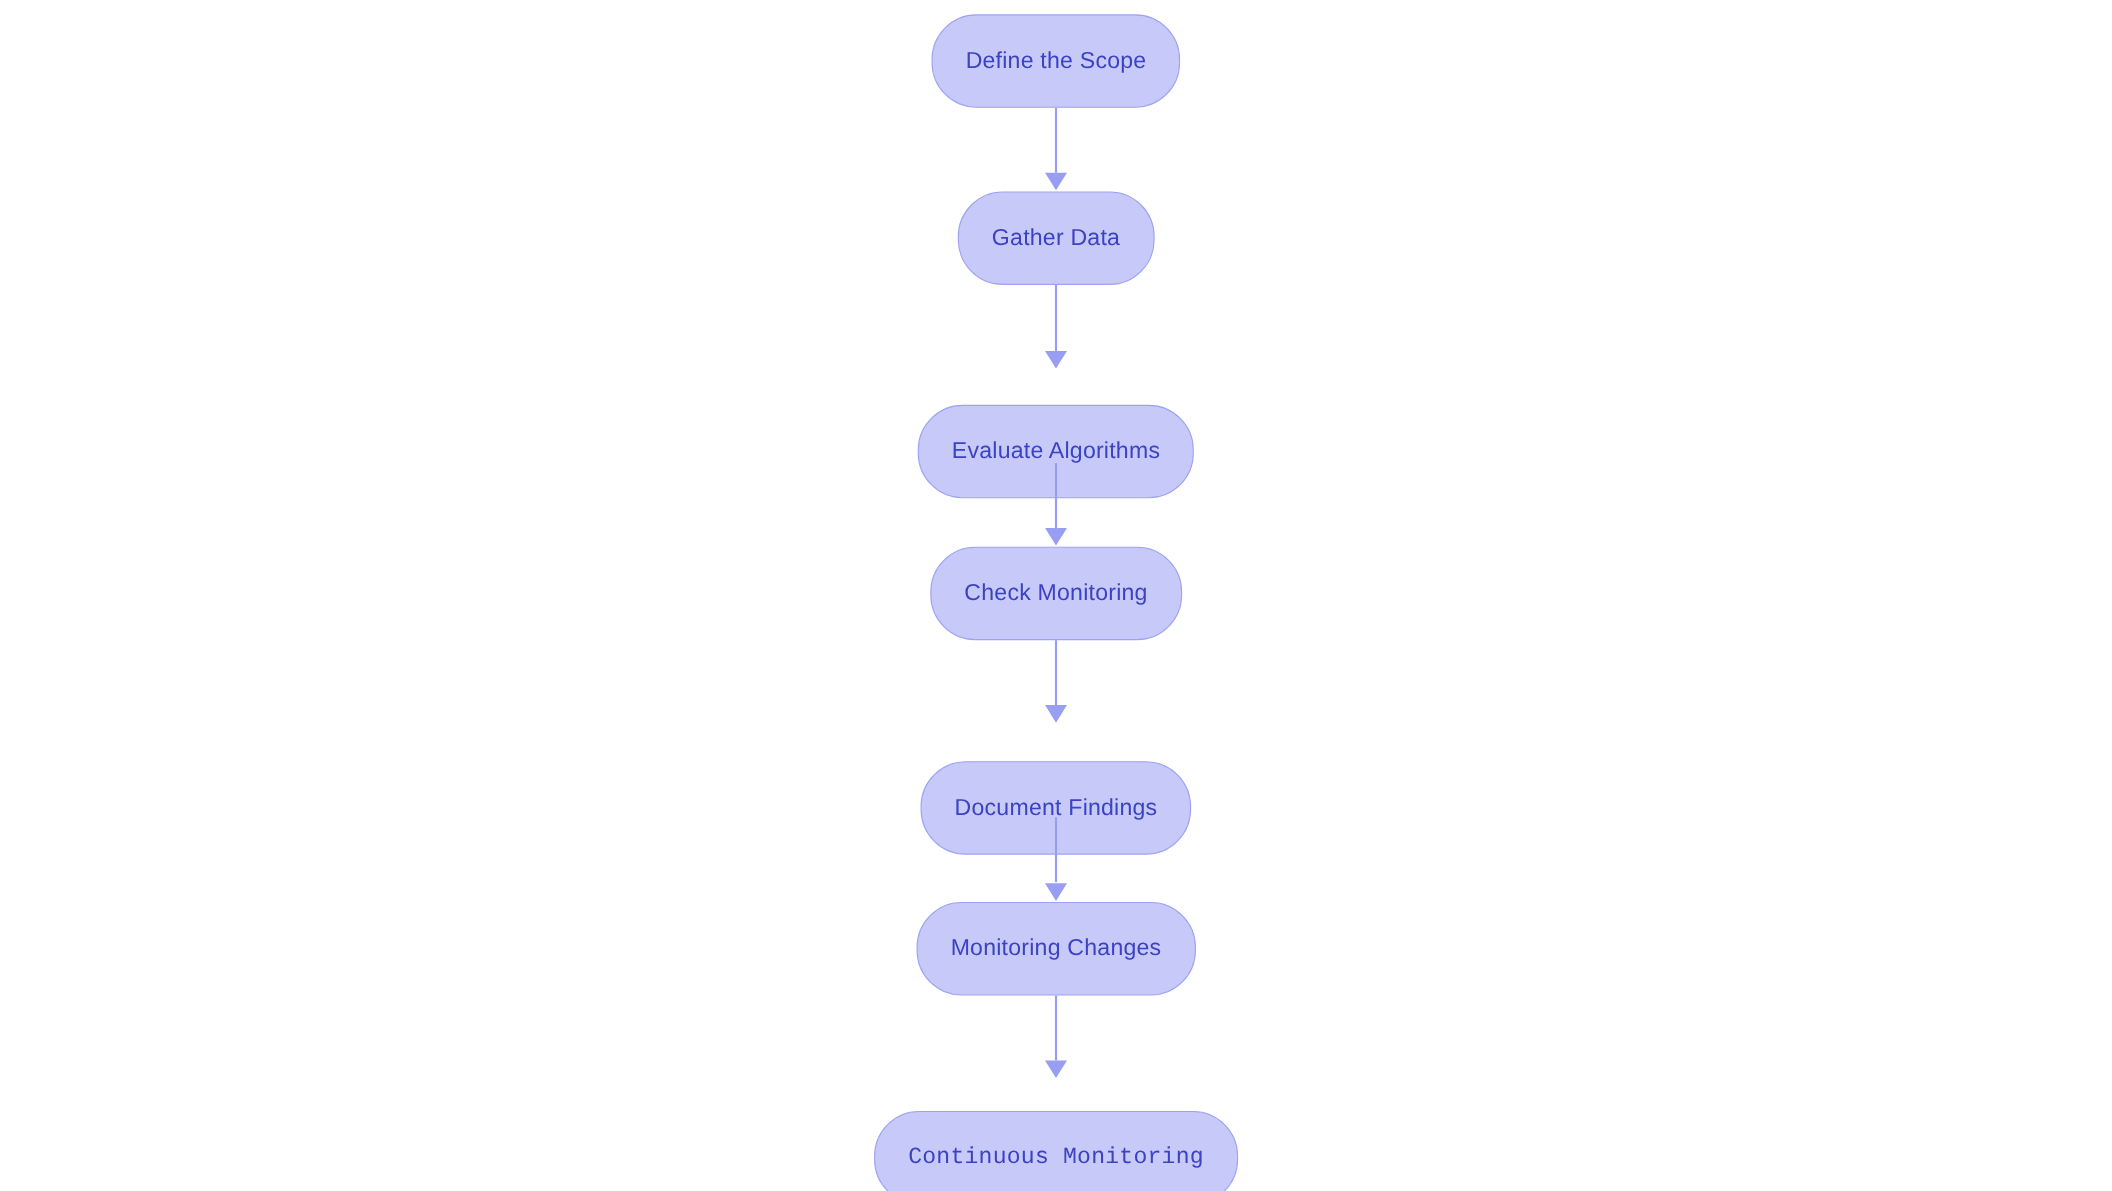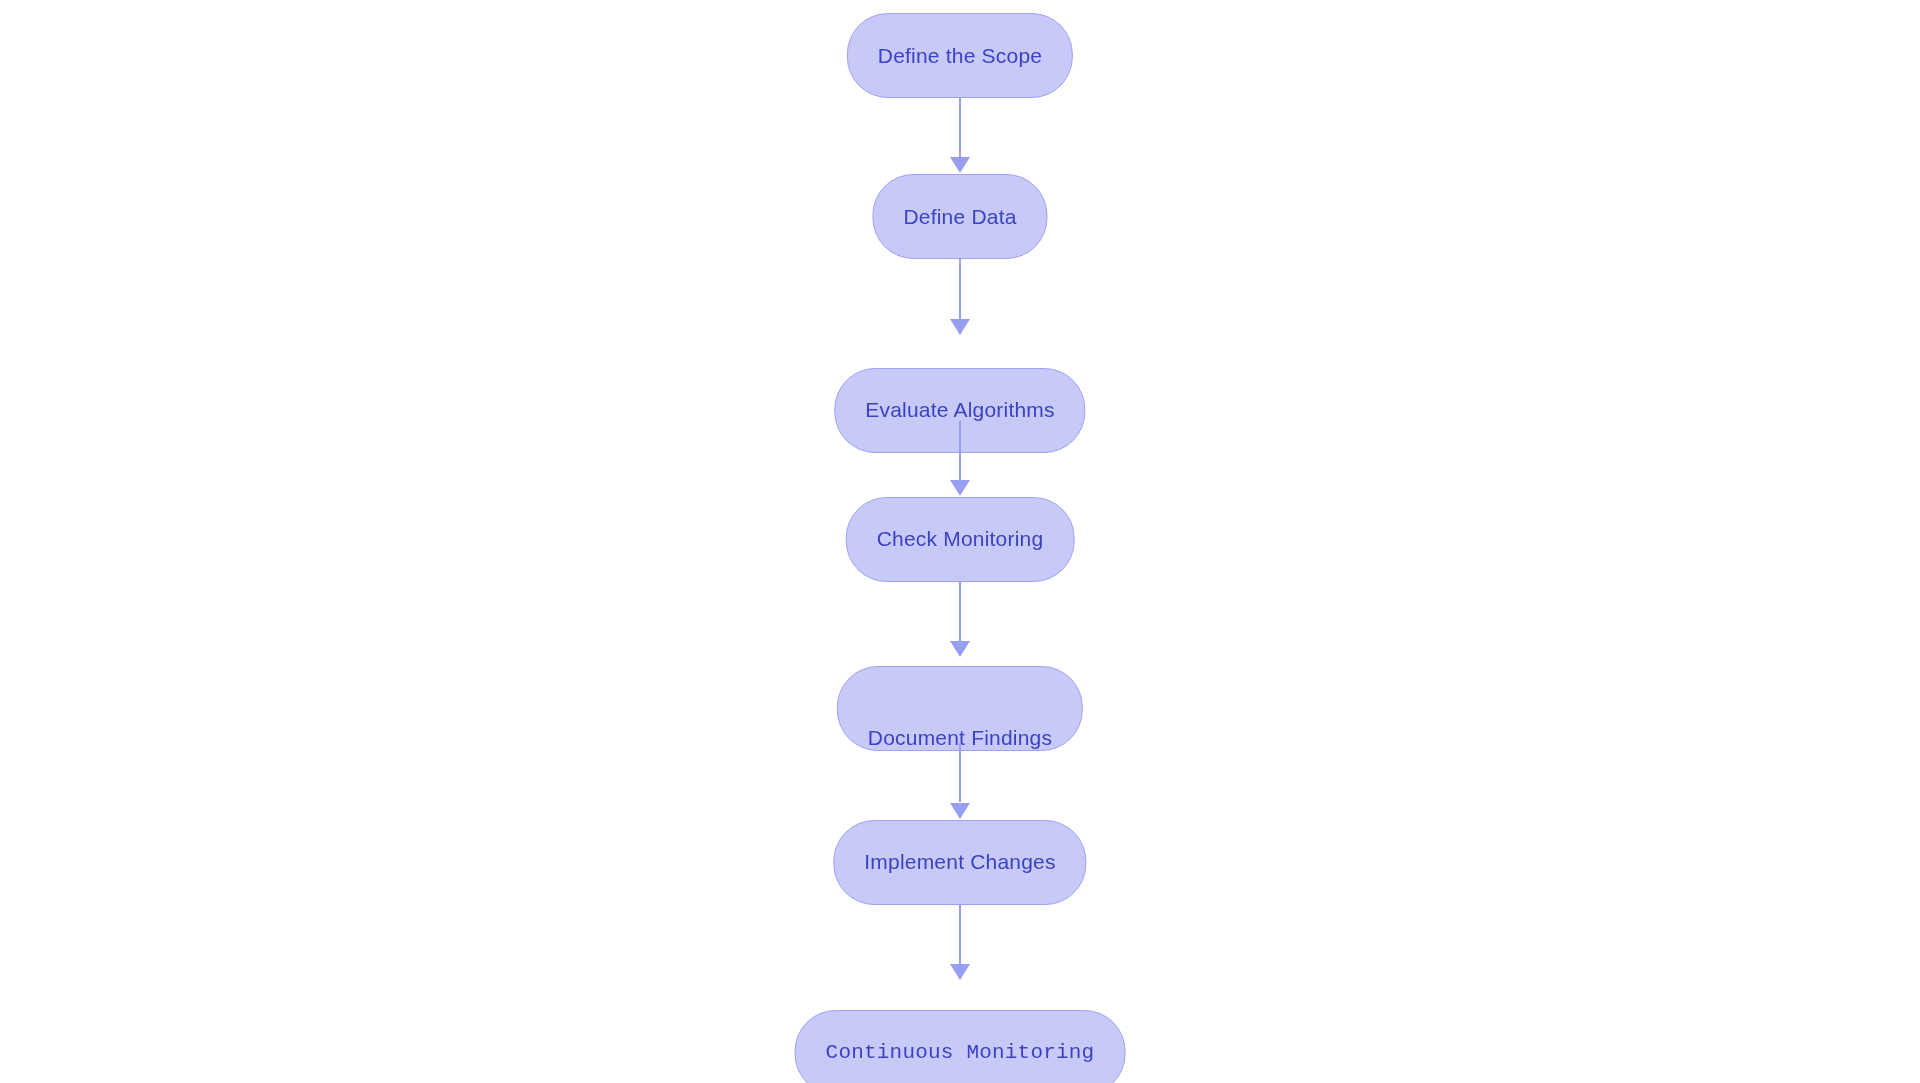--- a/index.html
+++ b/index.html
@@ -56,41 +56,41 @@
 <body>
 
 <div class="canvas">
   <div id="flow">
       <div class="flow-node" style="top: 13px;">
         <span class="flow-node-label">Define the Scope</span>
       </div>
       <div class="arrow-stem" style="top: 98px; height: 59.3px;"></div>
       <div class="arrow-head" style="top: 157.3px;"></div>
       <div class="flow-node" style="top: 174.3px;">
-        <span class="flow-node-label">Define Data</span>
+        <span class="flow-node-label">Gather Data</span>
       </div>
       <div class="arrow-stem" style="top: 259.3px; height: 59.3px;"></div>
       <div class="arrow-head" style="top: 318.6px;"></div>
       <div class="flow-node" style="top: 335.6px; margin-top: 32px;">
         <span class="flow-node-label">Evaluate Algorithms</span>
       </div>
       <div class="arrow-stem" style="top: 420.6px; height: 59.3px;"></div>
       <div class="arrow-head" style="top: 479.9px;"></div>
       <div class="flow-node" style="top: 496.9px;">
         <span class="flow-node-label">Check Monitoring</span>
       </div>
       <div class="arrow-stem" style="top: 581.9px; height: 59.3px;"></div>
       <div class="arrow-head" style="top: 641.2px;"></div>
-      <div class="flow-node" style="top: 666px; align-items: flex-end;">
+      <div class="flow-node" style="top: 692px;">
         <span class="flow-node-label">Document Findings</span>
       </div>
       <div class="arrow-stem" style="top: 743.2px; height: 59.3px;"></div>
       <div class="arrow-head" style="top: 802.5px;"></div>
       <div class="flow-node" style="top: 819.5px;">
-        <span class="flow-node-label">Implement Changes</span>
+        <span class="flow-node-label">Monitoring Changes</span>
       </div>
       <div class="arrow-stem" style="top: 904.5px; height: 59.3px;"></div>
       <div class="arrow-head" style="top: 963.8px;"></div>
       <div class="flow-node" style="top: 1010px; font-family: Liberation Mono, monospace;">
         <span class="flow-node-label">Continuous Monitoring</span>
       </div>
     </div>
 </div>
 
 </body></html>

